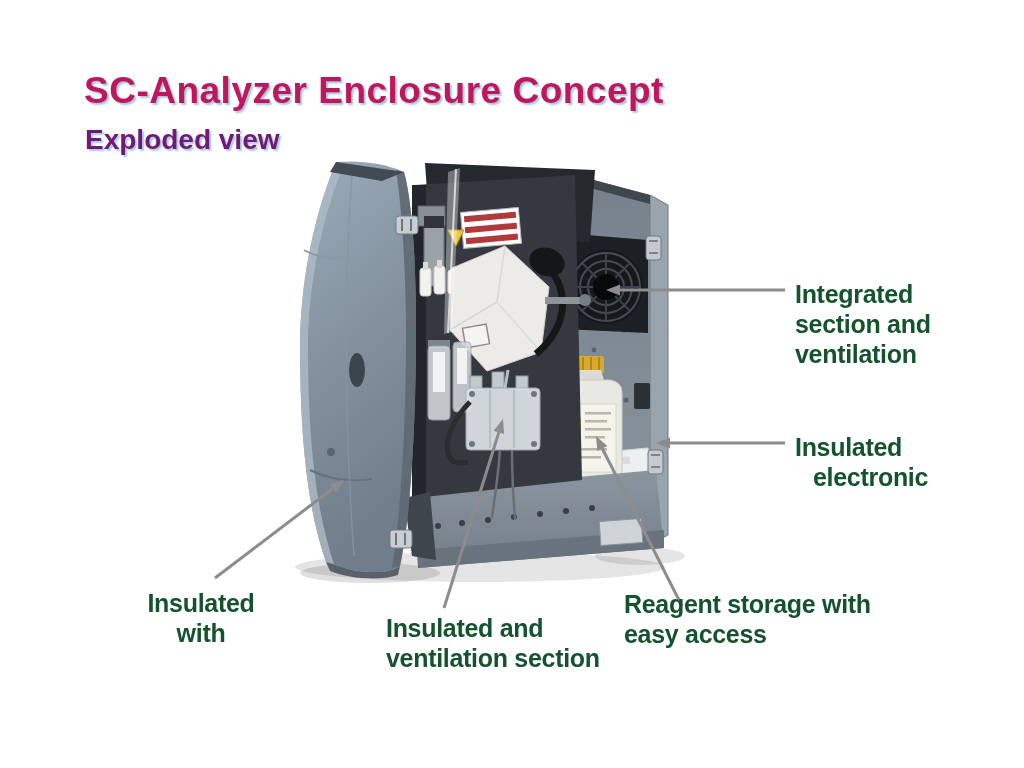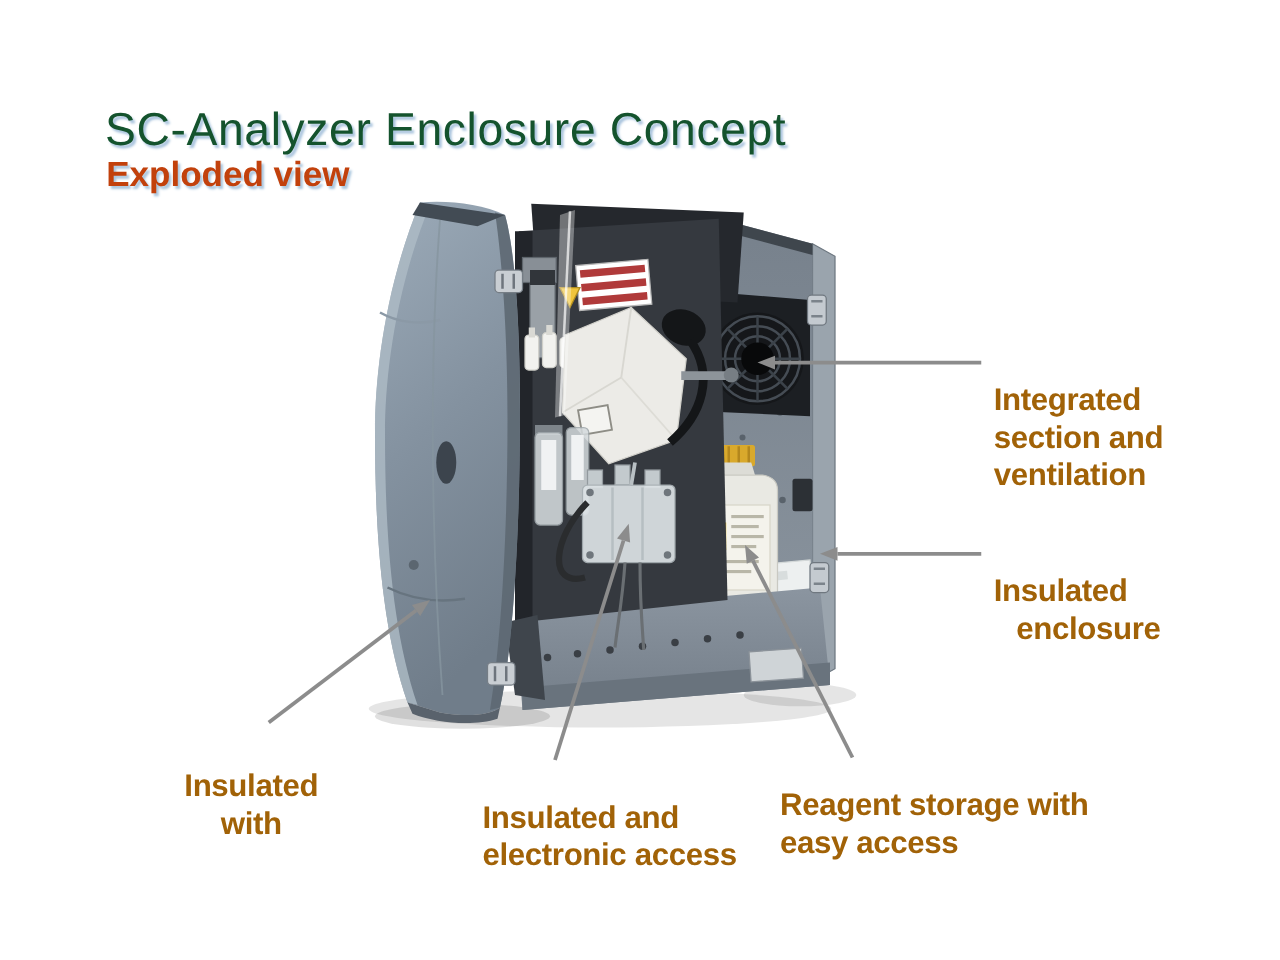--- a/index.html
+++ b/index.html
@@ -1,43 +1,43 @@
 <!DOCTYPE html>
 <html><head>
 <meta charset="utf-8">
 <style>
   html,body{margin:0;padding:0;background:#ffffff;}
   body{width:1024px;height:768px;position:relative;overflow:hidden;
        font-family:"Liberation Sans", sans-serif;}
   .slide{position:absolute;inset:0;background:#ffffff;}
 
   .title{
-    position:absolute;left:84px;top:83px;
-    font-size:37px;font-weight:normal;letter-spacing:0.5px;
-    color:#14532d;text-shadow:2px 2px 2px #a8c3dd;
+    position:absolute;left:84px;top:70px;
+    font-size:37px;font-weight:bold;letter-spacing:0.5px;
+    color:#be185d;text-shadow:2px 2px 2px #a8c3dd;
     white-space:nowrap;
   }
   .subtitle{
     position:absolute;left:85px;top:124px;
     font-size:28px;font-weight:bold;
-    color:#c2410c;text-shadow:2px 2px 2px #aac6de;
+    color:#701a75;text-shadow:2px 2px 2px #aac6de;
     white-space:nowrap;
   }
 
   .callout{
     position:absolute;
     font-size:25px;font-weight:bold;line-height:30px;
-    color:#a16207;letter-spacing:-0.3px;white-space:nowrap;margin-top:26px;
+    color:#14532d;letter-spacing:-0.3px;white-space:nowrap;
   }
   #callout-heating{left:795px;top:279px;}
   #callout-enclosure{left:795px;top:432px;}
   #callout-enclosure .line2{margin-left:18px;}
   #callout-door{left:120px;top:588px;width:162px;text-align:center;}
   #callout-analytical{left:386px;top:613px;}
-  #callout-reagent{left:624px;top:603px;}
+  #callout-reagent{left:624px;top:589px;}
 
   #figure-svg{position:absolute;left:0;top:0;width:1024px;height:768px;}
 </style>
 </head>
 <body>
 
 <div class="slide">
 
   <div class="title">SC-Analyzer Enclosure Concept</div>
   <div class="subtitle">Exploded view</div>
@@ -264,31 +264,31 @@
   </svg>
 
   <div class="callout" id="callout-heating">
     <div>Integrated</div>
     <div>section and</div>
     <div>ventilation</div>
   </div>
 
   <div class="callout" id="callout-enclosure">
     <div>Insulated</div>
-    <div class="line2">enclosure</div>
+    <div class="line2">electronic</div>
   </div>
 
   <div class="callout" id="callout-door">
     <div>Insulated</div>
     <div>with</div>
   </div>
 
   <div class="callout" id="callout-analytical">
     <div>Insulated and</div>
-    <div>electronic access</div>
+    <div>ventilation section</div>
   </div>
 
   <div class="callout" id="callout-reagent">
     <div>Reagent storage with</div>
     <div>easy access</div>
   </div>
 
 </div>
 
 </body></html>

